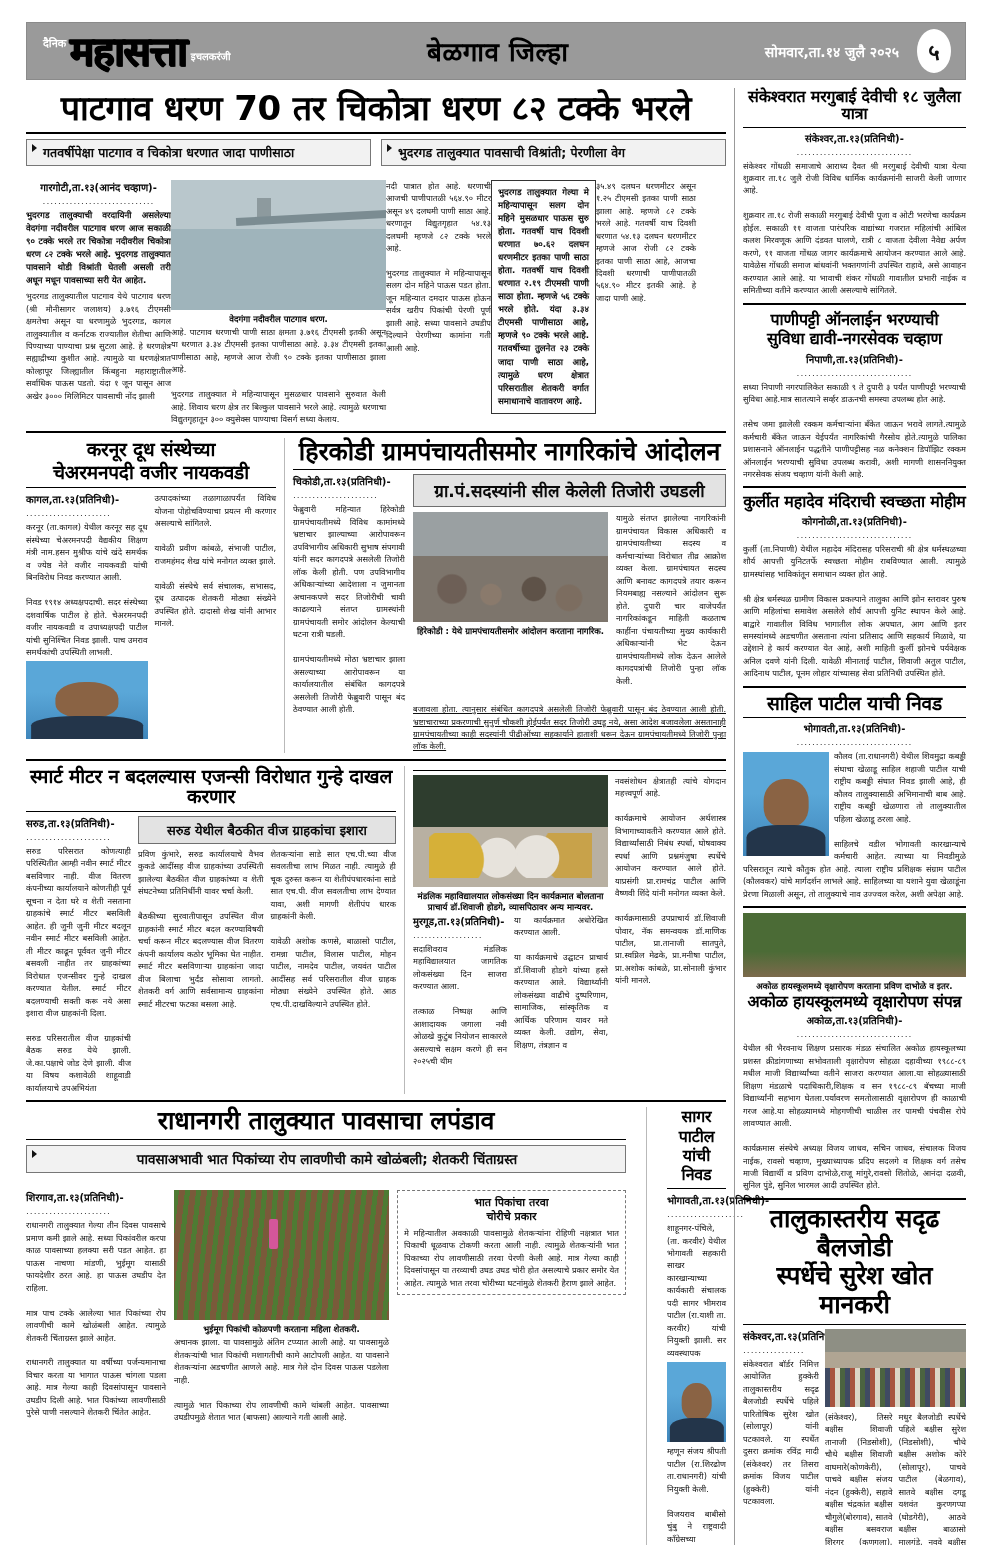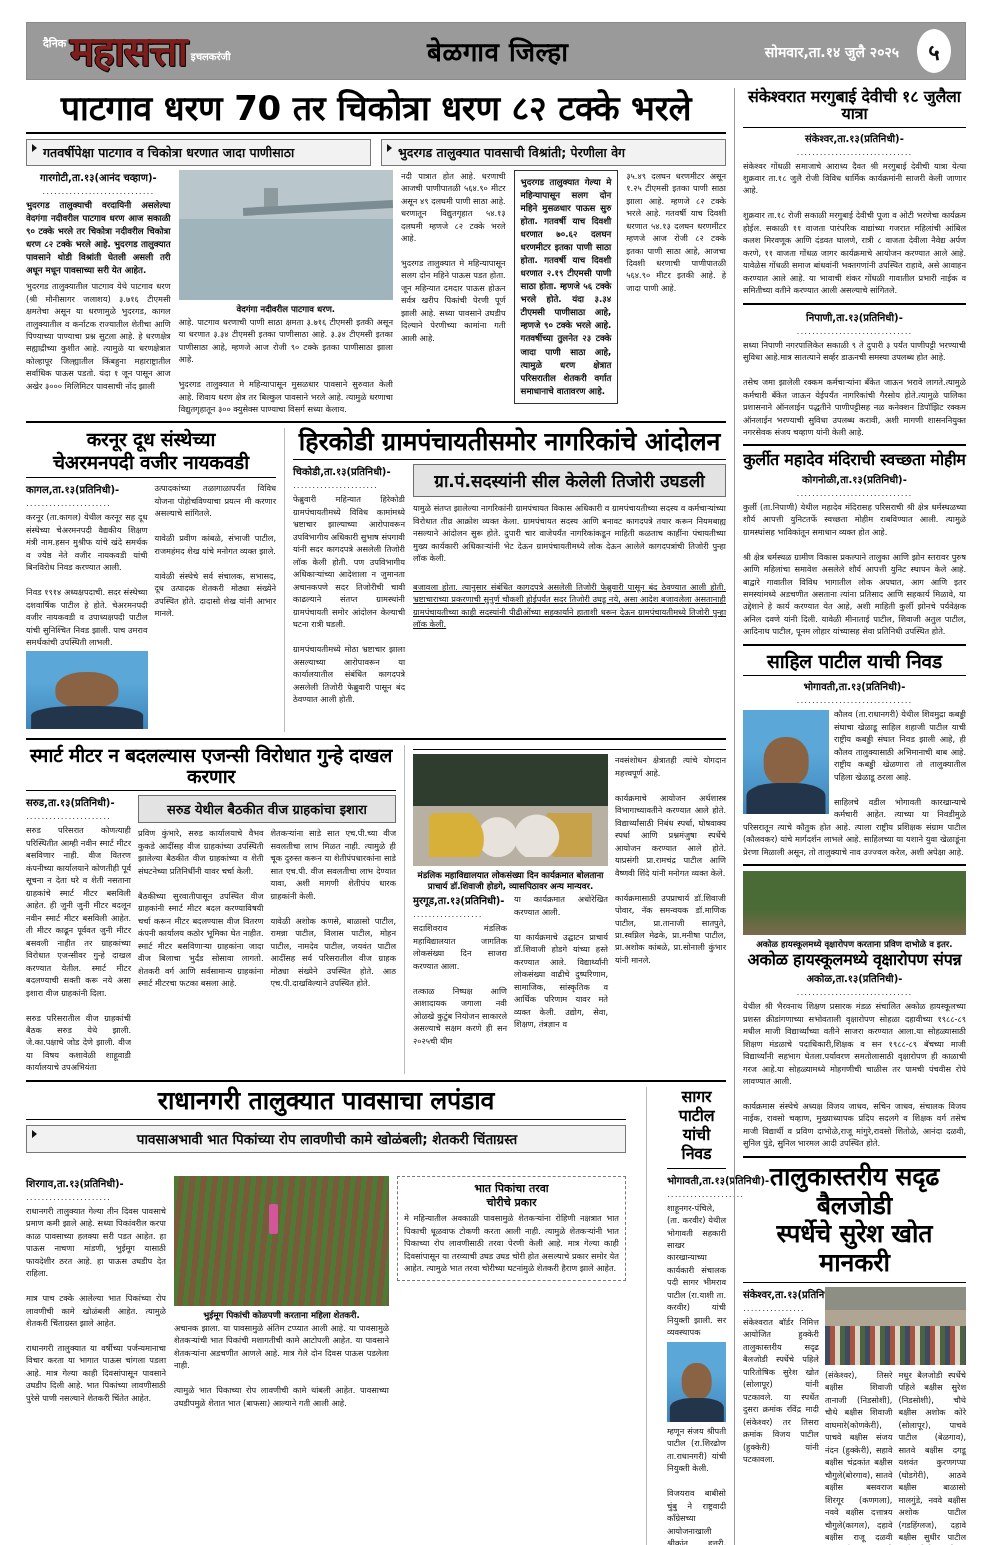--- a/index.html
+++ b/index.html
@@ -17,21 +17,21 @@
   .masthead{
     position:relative;
     height:58px; margin:22px 12px 0 12px;
     background:#9a9a9a;
     display:flex; align-items:center;
     border:1px solid #8a8a8a;
   }
   .mh-left{ display:flex; align-items:flex-end; padding-left:16px; gap:4px; }
   .mh-dainik{ color:#fff; font-size:11px; font-weight:bold; line-height:1; margin-bottom:22px; }
   .mh-logo{
-    color:#7f1d1d; font-size:40px; font-weight:bold; line-height:1;
+    color:#000000; font-size:40px; font-weight:bold; line-height:1;
     letter-spacing:-1px;
     text-shadow:1px 1px 0 #000, -1px 0 0 #000, 0 1px 0 #000;
     font-family:"DejaVu Sans", sans-serif;
   }
   .mh-sub{ color:#fff; font-size:10px; font-weight:bold; margin-bottom:8px; }
   .mh-center{ flex:1; text-align:center; }
   .mh-edition{ color:#000000; font-size:26px; font-weight:bold; letter-spacing:.5px; }
   .mh-date{ color:#fff; font-size:14px; font-weight:bold; padding-right:18px; }
   .mh-pageno{
     width:34px;height:44px;border-radius:50%;
@@ -170,21 +170,21 @@
     <div style="width:700px;">
 
       <div>
         <div class="headline h-xl" style="text-align:center; padding:2px 0 5px;">पाटगाव धरण 70 तर चिकोत्रा धरण ८२ टक्के भरले</div>
         <div style="height:2px;background:#000;margin-bottom:5px;"></div>
         <div class="cols2" style="gap:10px;">
           <div class="subhead-box flex1">गतवर्षीपेक्षा पाटगाव व चिकोत्रा धरणात जादा पाणीसाठा</div>
           <div class="subhead-box flex1">भुदरगड तालुक्यात पावसाची विश्रांती; पेरणीला वेग</div>
         </div>
 
-        <div style="display:flex; gap:8px; margin-top:4px;">
+        <div style="display:flex; margin-top:14px;">
 
           <div style="width:145px;">
             <div class="dateline">गारगोटी,ता.१३(आनंद चव्हाण)-</div>
             <div class="dots">.............................</div>
             <div class="body-text lead" style="margin-bottom:3px;">भुदरगड तालुक्याची वरदायिनी असलेल्या वेदगंगा नदीवरील पाटगाव धरण आज सकाळी ९० टक्के भरले तर चिकोत्रा नदीवरील चिकोत्रा धरण ८२ टक्के भरले आहे. भुदरगड तालुक्यात पावसाने थोडी विश्रांती घेतली असली तरी अधून मधून पावसाच्या सरी येत आहेत.</div>
             <div class="body-text">भुदरगड तालुक्यातील पाटगाव येथे पाटगाव धरण (श्री मौनीसागर जलाशय) ३.७१६ टीएमसी क्षमतेचा असून या धरणामुळे भुदरगड, कागल तालुक्यातील व कर्नाटक राज्यातील शेतीचा आणि पिण्याच्या पाण्याचा प्रश्न सुटला आहे. हे धरणक्षेत्र सह्याद्रीच्या कुशीत आहे. त्यामुळे या धरणक्षेत्रात कोल्हापूर जिल्ह्यातील किंबहुना महाराष्ट्रातील सर्वाधिक पाऊस पडतो. यंदा १ जून पासून आज अखेर ३००० मिलिमिटर पावसाची नोंद झाली</div>
           </div>
 
           <div style="width:215px;">
             <div class="photo lake" style="height:130px;"></div>
@@ -248,20 +248,24 @@
             <div style="width:112px;">
               <div class="dateline" style="text-align:left;">चिकोडी,ता.१३(प्रतिनिधी)-</div>
               <div class="dots" style="text-align:left;">......................</div>
               <div class="body-text" style="white-space:pre-line;">फेब्रुवारी महिन्यात हिरेकोडी ग्रामपंचायतीमध्ये विविध कामांमध्ये भ्रष्टाचार झाल्याच्या आरोपावरून उपविभागीय अधिकारी सुभाष संपगावी यांनी सदर कागदपत्रे असलेली तिजोरी लॉक केली होती. पण उपविभागीय अधिकाऱ्यांच्या आदेशाला न जुमानता अचानकपणे सदर तिजोरीची चावी काढल्याने संतप्त ग्रामस्थांनी ग्रामपंचायती समोर आंदोलन केल्याची घटना रात्री घडली.
 
 ग्रामपंचायतीमध्ये मोठा भ्रष्टाचार झाला असल्याच्या आरोपावरून या कार्यालयातील संबंधित कागदपत्रे असलेली तिजोरी फेब्रुवारी पासून बंद ठेवण्यात आली होती.</div>
             </div>
             <div style="flex:1;min-width:0;">
               <div class="banner-grey">ग्रा.पं.सदस्यांनी सील केलेली तिजोरी उघडली</div>
               <div style="display:flex;gap:8px;margin-top:5px;">
+                <div style="width:195px;">
+                  <div class="photo crowd" style="height:110px;"></div>
+                  <div class="caption">हिरेकोडी : येथे ग्रामपंचायतीसमोर आंदोलन करताना नागरिक.</div>
+                </div>
                 <div style="flex:1;min-width:0;">
                   <div class="body-text" style="white-space:pre-line;">यामुळे संतप्त झालेल्या नागरिकांनी ग्रामपंचायत विकास अधिकारी व ग्रामपंचायतीच्या सदस्य व कर्मचाऱ्यांच्या विरोधात तीव्र आक्रोश व्यक्त केला. ग्रामपंचायत सदस्य आणि बनावट कागदपत्रे तयार करून नियमबाह्य नसल्याने आंदोलन सुरू होते. दुपारी चार वाजेपर्यंत नागरिकांकडून माहिती कळताच काहींना पंचायतीच्या मुख्य कार्यकारी अधिकाऱ्यांनी भेट देऊन ग्रामपंचायतीमध्ये लोक देऊन आलेले कागदपत्रांची तिजोरी पुन्हा लॉक केली.</div>
                 </div>
               </div>
               <div class="body-text" style="white-space:pre-line;margin-top:16px;text-decoration:underline;">बजावला होता. त्यानुसार संबंधित कागदपत्रे असलेली तिजोरी फेब्रुवारी पासून बंद ठेवण्यात आली होती. भ्रष्टाचाराच्या प्रकरणाची सुनुर्ण चौकशी होईपर्यंत सदर तिजोरी उघडू नये, असा आदेश बजावलेला असतानाही ग्रामपंचायतीच्या काही सदस्यांनी पीढीओंच्या सहकार्याने हाताशी धरून देऊन ग्रामपंचायतीमध्ये तिजोरी पुन्हा लॉक केली.</div>
             </div>
           </div>
         </div>
       </div>
 
@@ -332,21 +336,21 @@
         </div>
       </div>
 
       <div style="height:2px;background:#000;margin:6px 0 5px;"></div>
 
       <div style="display:flex;gap:20px;">
         <div style="width:600px;">
           <div class="headline h-lg" style="text-align:center;">राधानगरी तालुक्यात पावसाचा लपंडाव</div>
           <div style="height:1px;background:#000;margin:5px 0 5px;"></div>
           <div class="subhead-box" style="font-size:13.5px;text-align:center;padding-left:10px;">पावसाअभावी भात पिकांच्या रोप लावणीची कामे खोळंबली; शेतकरी चिंताग्रस्त</div>
-          <div style="display:flex;gap:8px;margin-top:23px;">
+          <div style="display:flex;gap:8px;margin-top:17px;">
             <div style="width:140px;">
               <div class="dateline" style="text-align:left;">शिरगाव,ता.१३(प्रतिनिधी)-</div>
               <div class="dots" style="text-align:left;">......................</div>
               <div class="body-text" style="white-space:pre-line;">राधानगरी तालुक्यात गेल्या तीन दिवस पावसाचे प्रमाण कमी झाले आहे. सध्या पिकांवरील करपा काळ पावसाच्या हलक्या सरी पडत आहेत. हा पाऊस नाचणा मांडणी, भुईमूग यासाठी फायदेशीर ठरत आहे. हा पाऊस उघडीप देत राहिला.
 
 मात्र पाच टक्के आलेल्या भात पिकांच्या रोप लावणीची कामे खोळंबली आहेत. त्यामुळे शेतकरी चिंताग्रस्त झाले आहेत.
 
 राधानगरी तालुक्यात या वर्षीच्या पर्जन्यमानाचा विचार करता या भागात पाऊस चांगला पडला आहे. मात्र गेल्या काही दिवसांपासून पावसाने उघडीप दिली आहे. भात पिकांच्या लावणीसाठी पुरेसे पाणी नसल्याने शेतकरी चिंतेत आहेत.</div>
             </div>
             <div style="width:215px;">
@@ -394,20 +398,22 @@
         <div class="dateline">संकेश्वर,ता.१३(प्रतिनिधी)-</div>
         <div class="dots">..............................</div>
         <div class="body-text" style="white-space:pre-line;">संकेश्वर गोंधळी समाजाचे आराध्य दैवत श्री मरगुबाई देवीची यात्रा येत्या शुक्रवार ता.१८ जुलै रोजी विविध धार्मिक कार्यक्रमांनी साजरी केली जाणार आहे.
 
 शुक्रवार ता.१८ रोजी सकाळी मरगुबाई देवीची पूजा व ओटी भरणेचा कार्यक्रम होईल. सकाळी ११ वाजता पारंपरिक वाद्यांच्या गजरात महिलांची आंबिल कलश मिरवणूक आणि दंडवत घालणे, रात्री ८ वाजता देवीला नैवेद्य अर्पण करणे, ११ वाजता गोंधळ जागर कार्यक्रमाचे आयोजन करण्यात आले आहे. यावेळेस गोंधळी समाज बांधवांनी भक्तगणांनी उपस्थित राहावे, असे आवाहन करण्यात आले आहे. या भावाची शंकर गोंधळी गावातील प्रभारी नाईक व समितीच्या वतीने करण्यात आली असल्याचे सांगितले.</div>
       </div>
 
       <div style="height:2px;background:#000;margin:6px 0 5px;"></div>
 
       <div>
+        <div class="headline h-sm" style="text-align:center;white-space:pre-line;line-height:1.22;">पाणीपट्टी ऑनलाईन भरण्याची
+सुविधा द्यावी-नगरसेवक चव्हाण</div>
         <div class="dateline" style="margin-top:3px;">निपाणी,ता.१३(प्रतिनिधी)-</div>
         <div class="dots">..............................</div>
         <div class="body-text" style="white-space:pre-line;">सध्या निपाणी नगरपालिकेत सकाळी ९ ते दुपारी ३ पर्यंत पाणीपट्टी भरण्याची सुविधा आहे.मात्र सातत्याने सर्व्हर डाऊनची समस्या उपलब्ध होत आहे.
 
 तसेच जमा झालेली रक्कम कर्मचाऱ्यांना बँकेत जाऊन भरावे लागते.त्यामुळे कर्मचारी बँकेत जाऊन येईपर्यंत नागरिकांची गैरसोय होते.त्यामुळे पालिका प्रशासनाने ऑनलाईन पद्धतीने पाणीपट्टीसह नळ कनेक्शन डिपॉझिट रक्कम ऑनलाईन भरण्याची सुविधा उपलब्ध करावी, अशी मागणी शासननियुक्त नगरसेवक संजय चव्हाण यांनी केली आहे.</div>
       </div>
 
       <div style="height:2px;background:#000;margin:6px 0 5px;"></div>
 
       <div>

